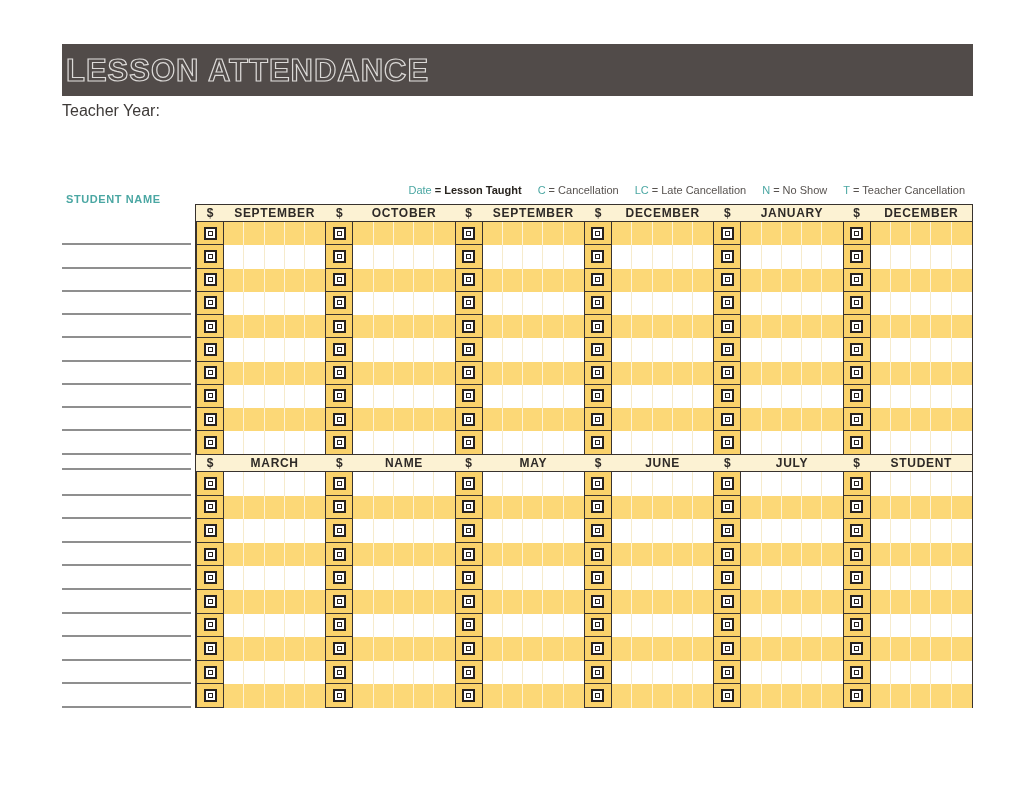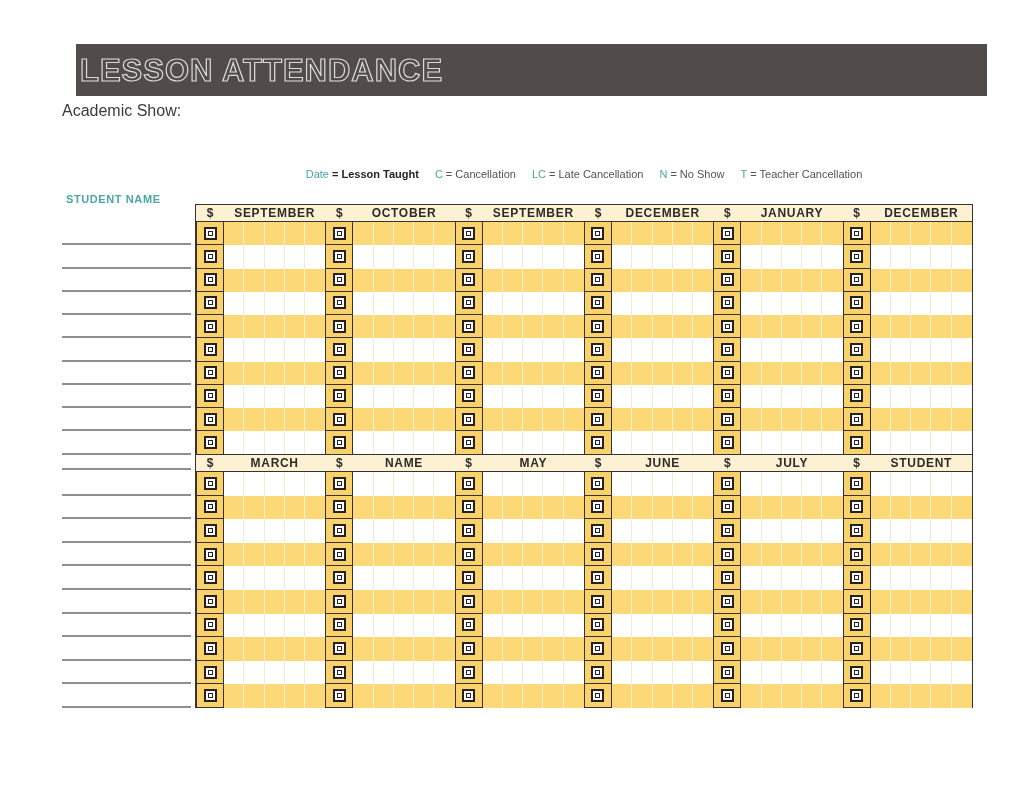--- a/index.html
+++ b/index.html
@@ -4,35 +4,35 @@
 <style>
   html,body{margin:0;padding:0;}
   body{
     width:1024px;height:791px;position:relative;background:#ffffff;
     font-family:"Liberation Sans","DejaVu Sans",sans-serif;
     -webkit-font-smoothing:antialiased;
   }
   
   .title-bar{
     position:absolute;left:62px;top:44px;width:911px;height:52px;
-    background:var(--bar);display:flex;align-items:center;margin-left:14px;
+    background:var(--bar);display:flex;align-items:center;
   }
   .title-text{
     margin-left:4px;font-size:31px;font-weight:bold;letter-spacing:1px;
     color:var(--bar);-webkit-text-stroke:1.2px #DCDAD8;
     text-transform:uppercase;line-height:1;
   }
   
   .academic-year{
     position:absolute;left:62px;top:102px;font-size:16px;color:#3E3A38;
   }
   
   .legend{
-    position:absolute;left:195px;top:168px;width:778px;
-    text-align:center;font-size:11px;white-space:nowrap;
+    position:absolute;left:195px;top:184px;width:778px;
+    text-align:right;font-size:11px;white-space:nowrap;
   }
   .lg-item{margin:0 8px;display:inline-block;}
   .lg-key{color:var(--teal);}
   .lg-text{color:#57524F;margin-left:3px;}
   .lg-item.em .lg-text{color:#28241F;font-weight:bold;}
   
   .student-header{
     position:absolute;left:66px;top:193px;font-size:11px;font-weight:bold;
     letter-spacing:.6px;color:var(--teal);
   }
@@ -74,21 +74,21 @@
   .cell.w{background:#ffffff;border-right:1px solid #F6EBCC;}
   .cell.last{border-right:none;}
 </style>
 </head>
 <body style="--bar: #514B49; --teal: #4BA7A3; --yellow: #FCD877; --cbYellow: #FAD26B; --cream: #FCF2D3; --dark: #38322E;">
 
 <div class="title-bar">
   <span class="title-text">LESSON ATTENDANCE</span>
 </div>
 
-<div class="academic-year">Academic Show:</div>
+<div class="academic-year">Teacher Year:</div>
 
 <div class="legend" id="legend"><span class="lg-item em"><span class="lg-key">Date</span><span class="lg-text">= Lesson Taught</span></span><span class="lg-item"><span class="lg-key">C</span><span class="lg-text">= Cancellation</span></span><span class="lg-item"><span class="lg-key">LC</span><span class="lg-text">= Late Cancellation</span></span><span class="lg-item"><span class="lg-key">N</span><span class="lg-text">= No Show</span></span><span class="lg-item"><span class="lg-key">T</span><span class="lg-text">= Teacher Cancellation</span></span></div>
 
 <div class="student-header">STUDENT NAME</div>
 
 <div id="student-lines">
     <div class="student-line" style="top: 243.25px;"></div>
     <div class="student-line" style="top: 266.5px;"></div>
     <div class="student-line" style="top: 289.75px;"></div>
     <div class="student-line" style="top: 313px;"></div>

